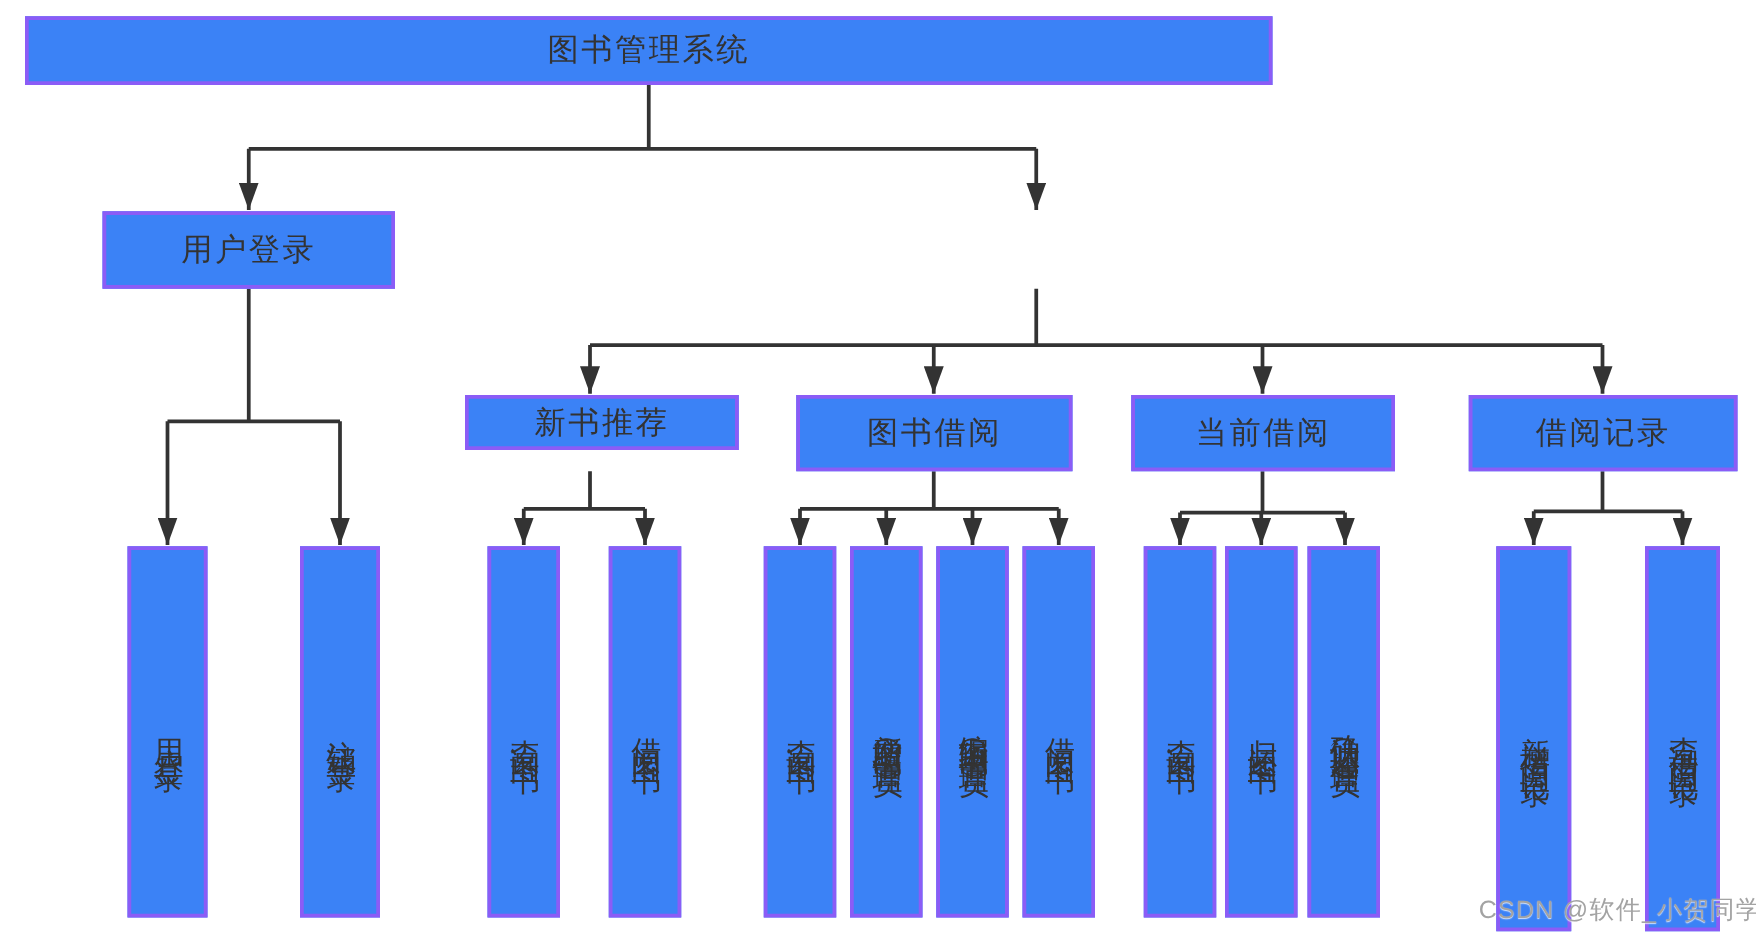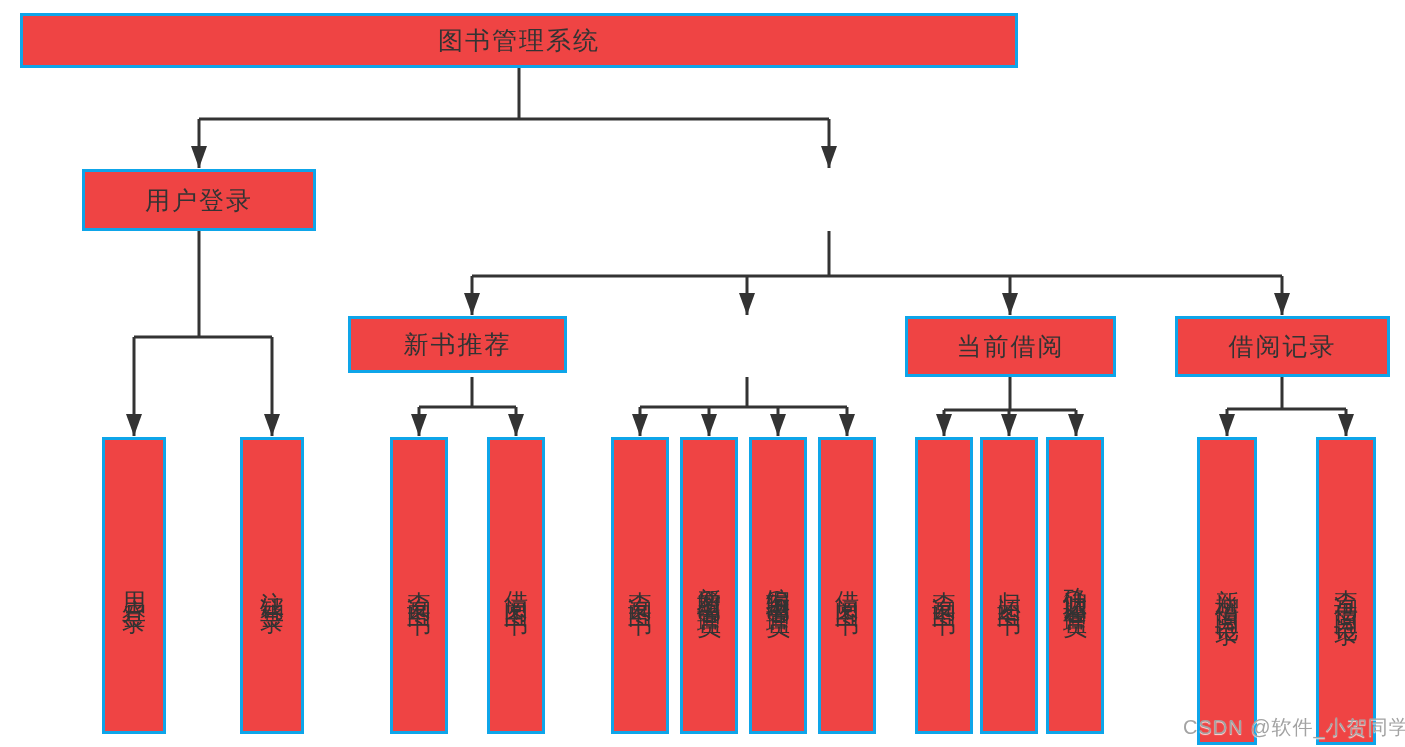--- a/index.html
+++ b/index.html
@@ -6,22 +6,22 @@
   #canvas{
     position:relative;
     width:1405px;height:747px;
     background:#ffffff;
     font-family:"Liberation Sans","DejaVu Sans",sans-serif;
     overflow:hidden;
   }
   .node{
     position:absolute;
     box-sizing:border-box;
-    border:3px solid #0ea5e9;
-    background:#ef4444;
+    border:3px solid #8b5cf6;
+    background:#3b82f6;
     color:#333333;
     display:flex;
     align-items:center;
     justify-content:center;
     text-align:center;
   }
   .h{
     font-size:25px;
     letter-spacing:2px;
     line-height:1;
@@ -91,21 +91,22 @@
     <line x1="1009" y1="410" x2="1009" y2="436" stroke="#333333" stroke-width="3" marker-end="url(#arw)"></line>
     <line x1="1076" y1="410" x2="1076" y2="436" stroke="#333333" stroke-width="3" marker-end="url(#arw)"></line>
     <line x1="1227" y1="409" x2="1227" y2="436" stroke="#333333" stroke-width="3" marker-end="url(#arw)"></line>
     <line x1="1346" y1="409" x2="1346" y2="436" stroke="#333333" stroke-width="3" marker-end="url(#arw)"></line>
   </svg>
 
   <div class="node h" style="left:20px;top:13px;width:998px;height:55px">图书管理系统</div>
 
   <div class="node h" style="left:82px;top:169px;width:234px;height:62px">用户登录</div>
 
-  <div class="node h" style="left:348px;top:316px;width:219px;height:57px">新书推荐</div>
+  <div class="node h" style="left:372px;top:316px;width:219px;height:44px">新书推荐</div>
+  <div class="node h" style="left:637px;top:316px;width:221px;height:61px">图书借阅</div>
   <div class="node h" style="left:1175px;top:316px;width:215px;height:61px">借阅记录</div>
   <div class="node h" style="left:905px;top:316px;width:211px;height:61px">当前借阅</div>
 
   <div class="node v" style="left:102px;top:437px;width:64px;height:297px">用户登录</div>
   <div class="node v" style="left:240px;top:437px;width:64px;height:297px">注销登录</div>
 
   <div class="node v" style="left:390px;top:437px;width:58px;height:297px">查询图书</div>
   <div class="node v" style="left:487px;top:437px;width:58px;height:297px">借阅图书</div>
 
   <div class="node v" style="left:611px;top:437px;width:58px;height:297px">查询图书</div>

